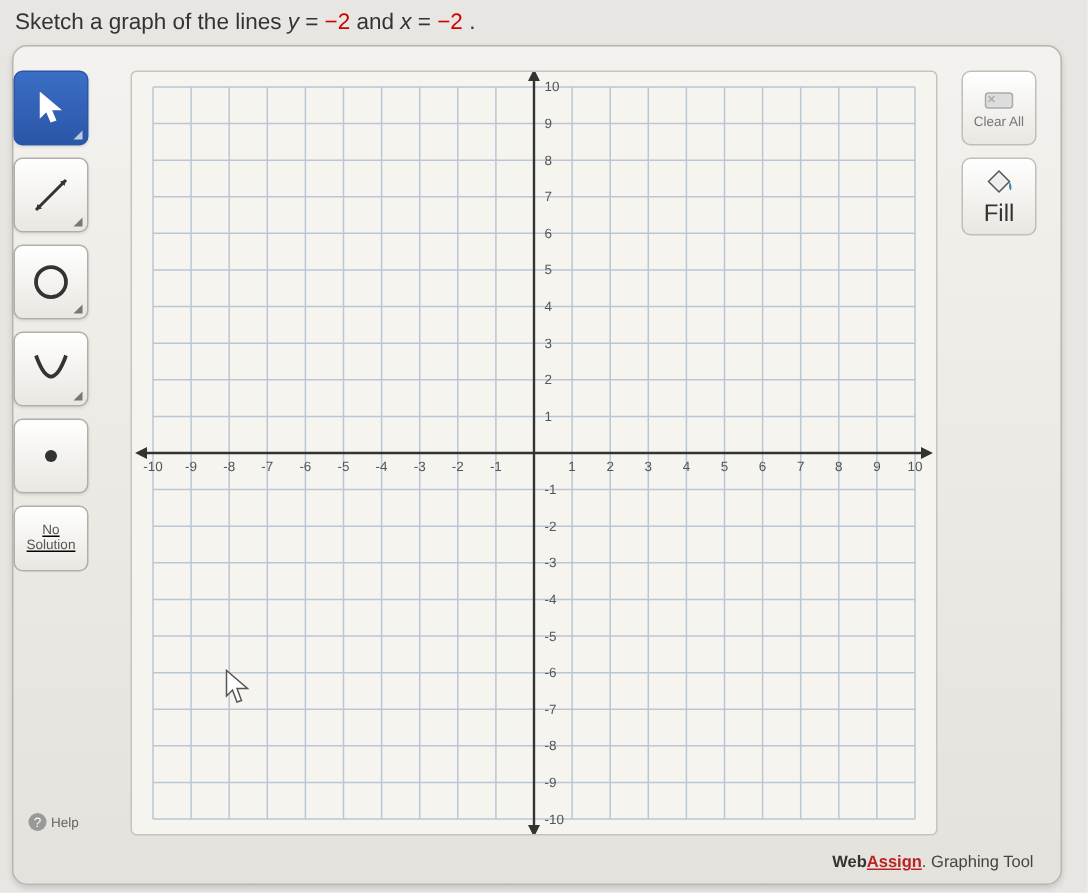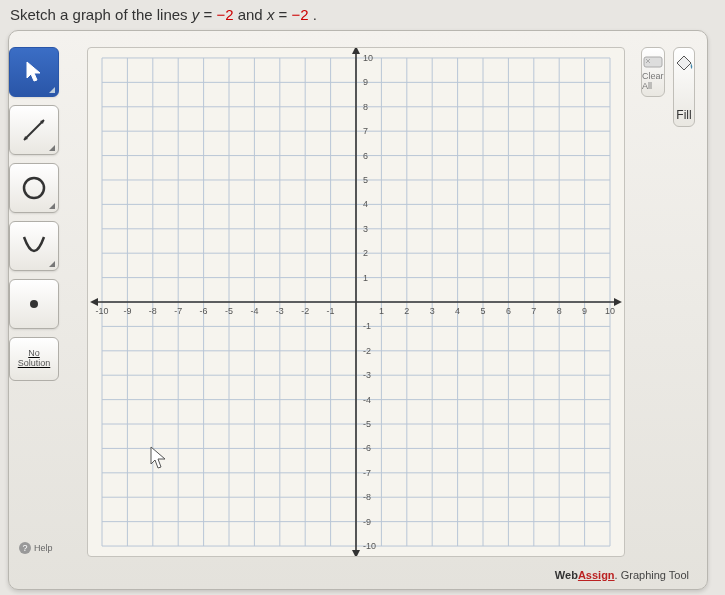--- a/index.html
+++ b/index.html
@@ -113,21 +113,21 @@
       border: 1px solid #c5c3bd;
       border-radius: 4px;
     }
     .graph-svg { width: 100%; height: 100%; display:block; }
     .right-tools {
       position: absolute;
       right: 12px;
       top: 16px;
       width: 54px;
       display: flex;
-      flex-direction: row;
+      flex-direction: column;
       gap: 8px;
     }
     .rt-btn {
       width: 50px;
       height: 50px;
       background: linear-gradient(#ffffff, #e9e7e1);
       border: 1px solid #c0beb8;
       border-radius: 6px;
       display: flex;
       flex-direction: column;
@@ -145,21 +145,21 @@
       padding: 6px 0 4px 0;
       display: flex;
       flex-direction: column;
       align-items: center;
       gap: 4px;
       cursor: pointer;
     }
     .fill-group .bucket {
       width: 20px; height: 18px;
     }
-    .fill-group .lbl { font-size: 12px; color: #333; margin-top: 32px; }
+    .fill-group .lbl { font-size: 16px; color: #333; }
     .footer-brand {
       position: absolute;
       right: 18px;
       bottom: 8px;
       font-size: 11px;
       color: #444;
     }
     .footer-brand .wa-web { color: #333; font-weight:bold; }
     .footer-brand .wa-assign { color: #b22; font-weight:bold;text-decoration:underline; }
     .cursor-graphic {

